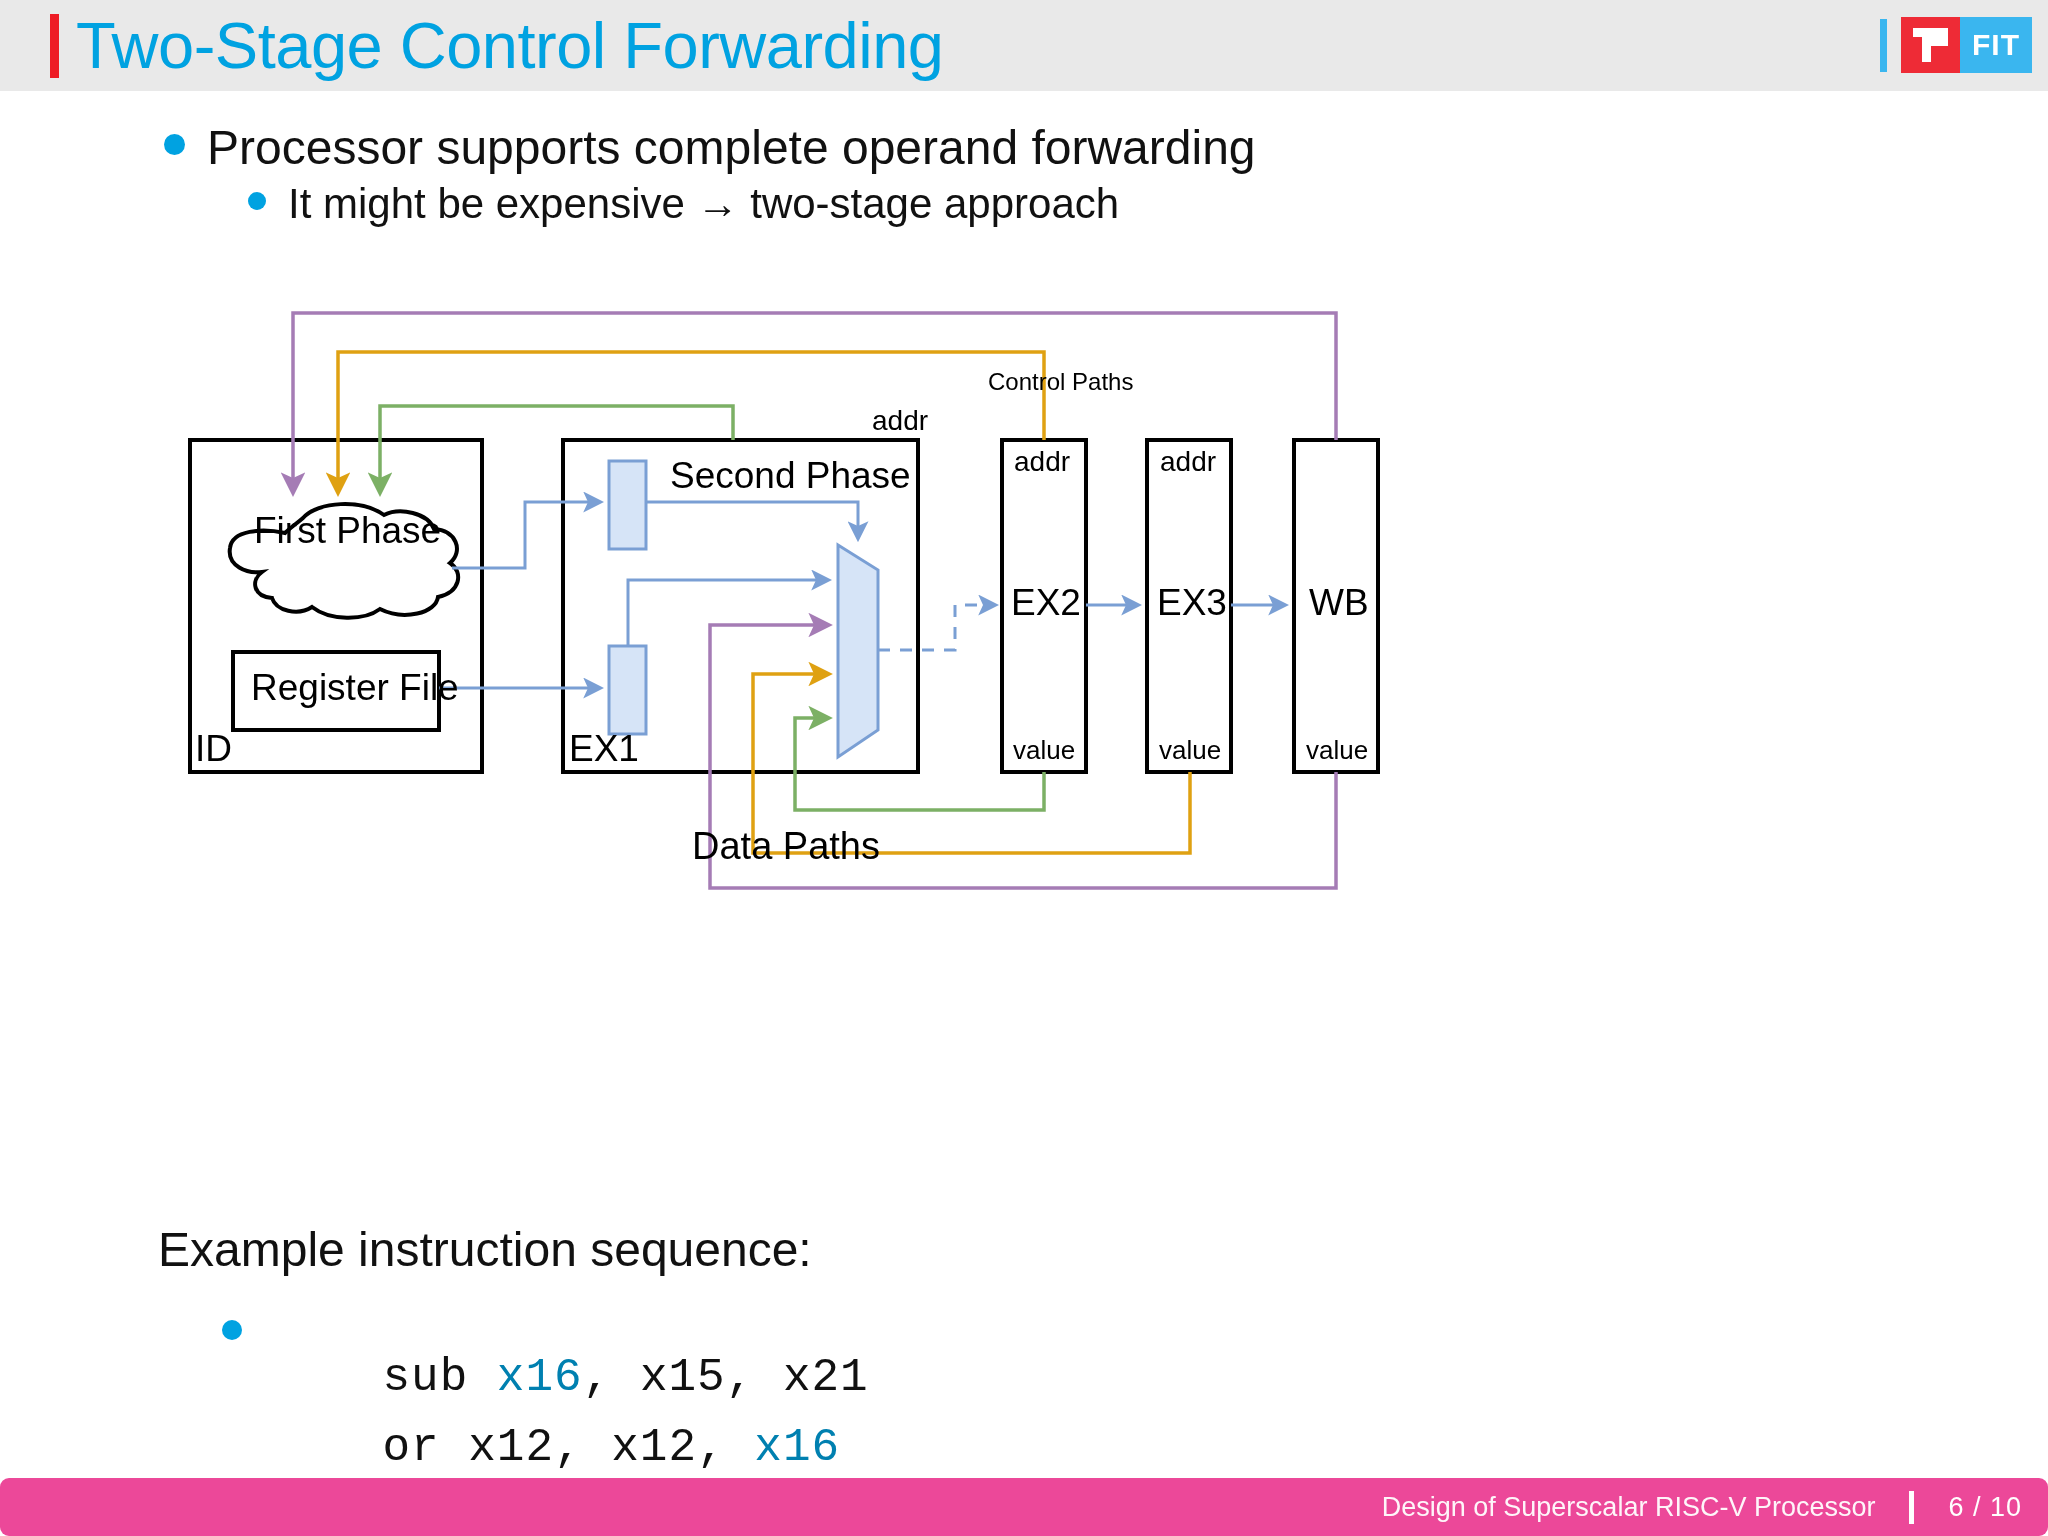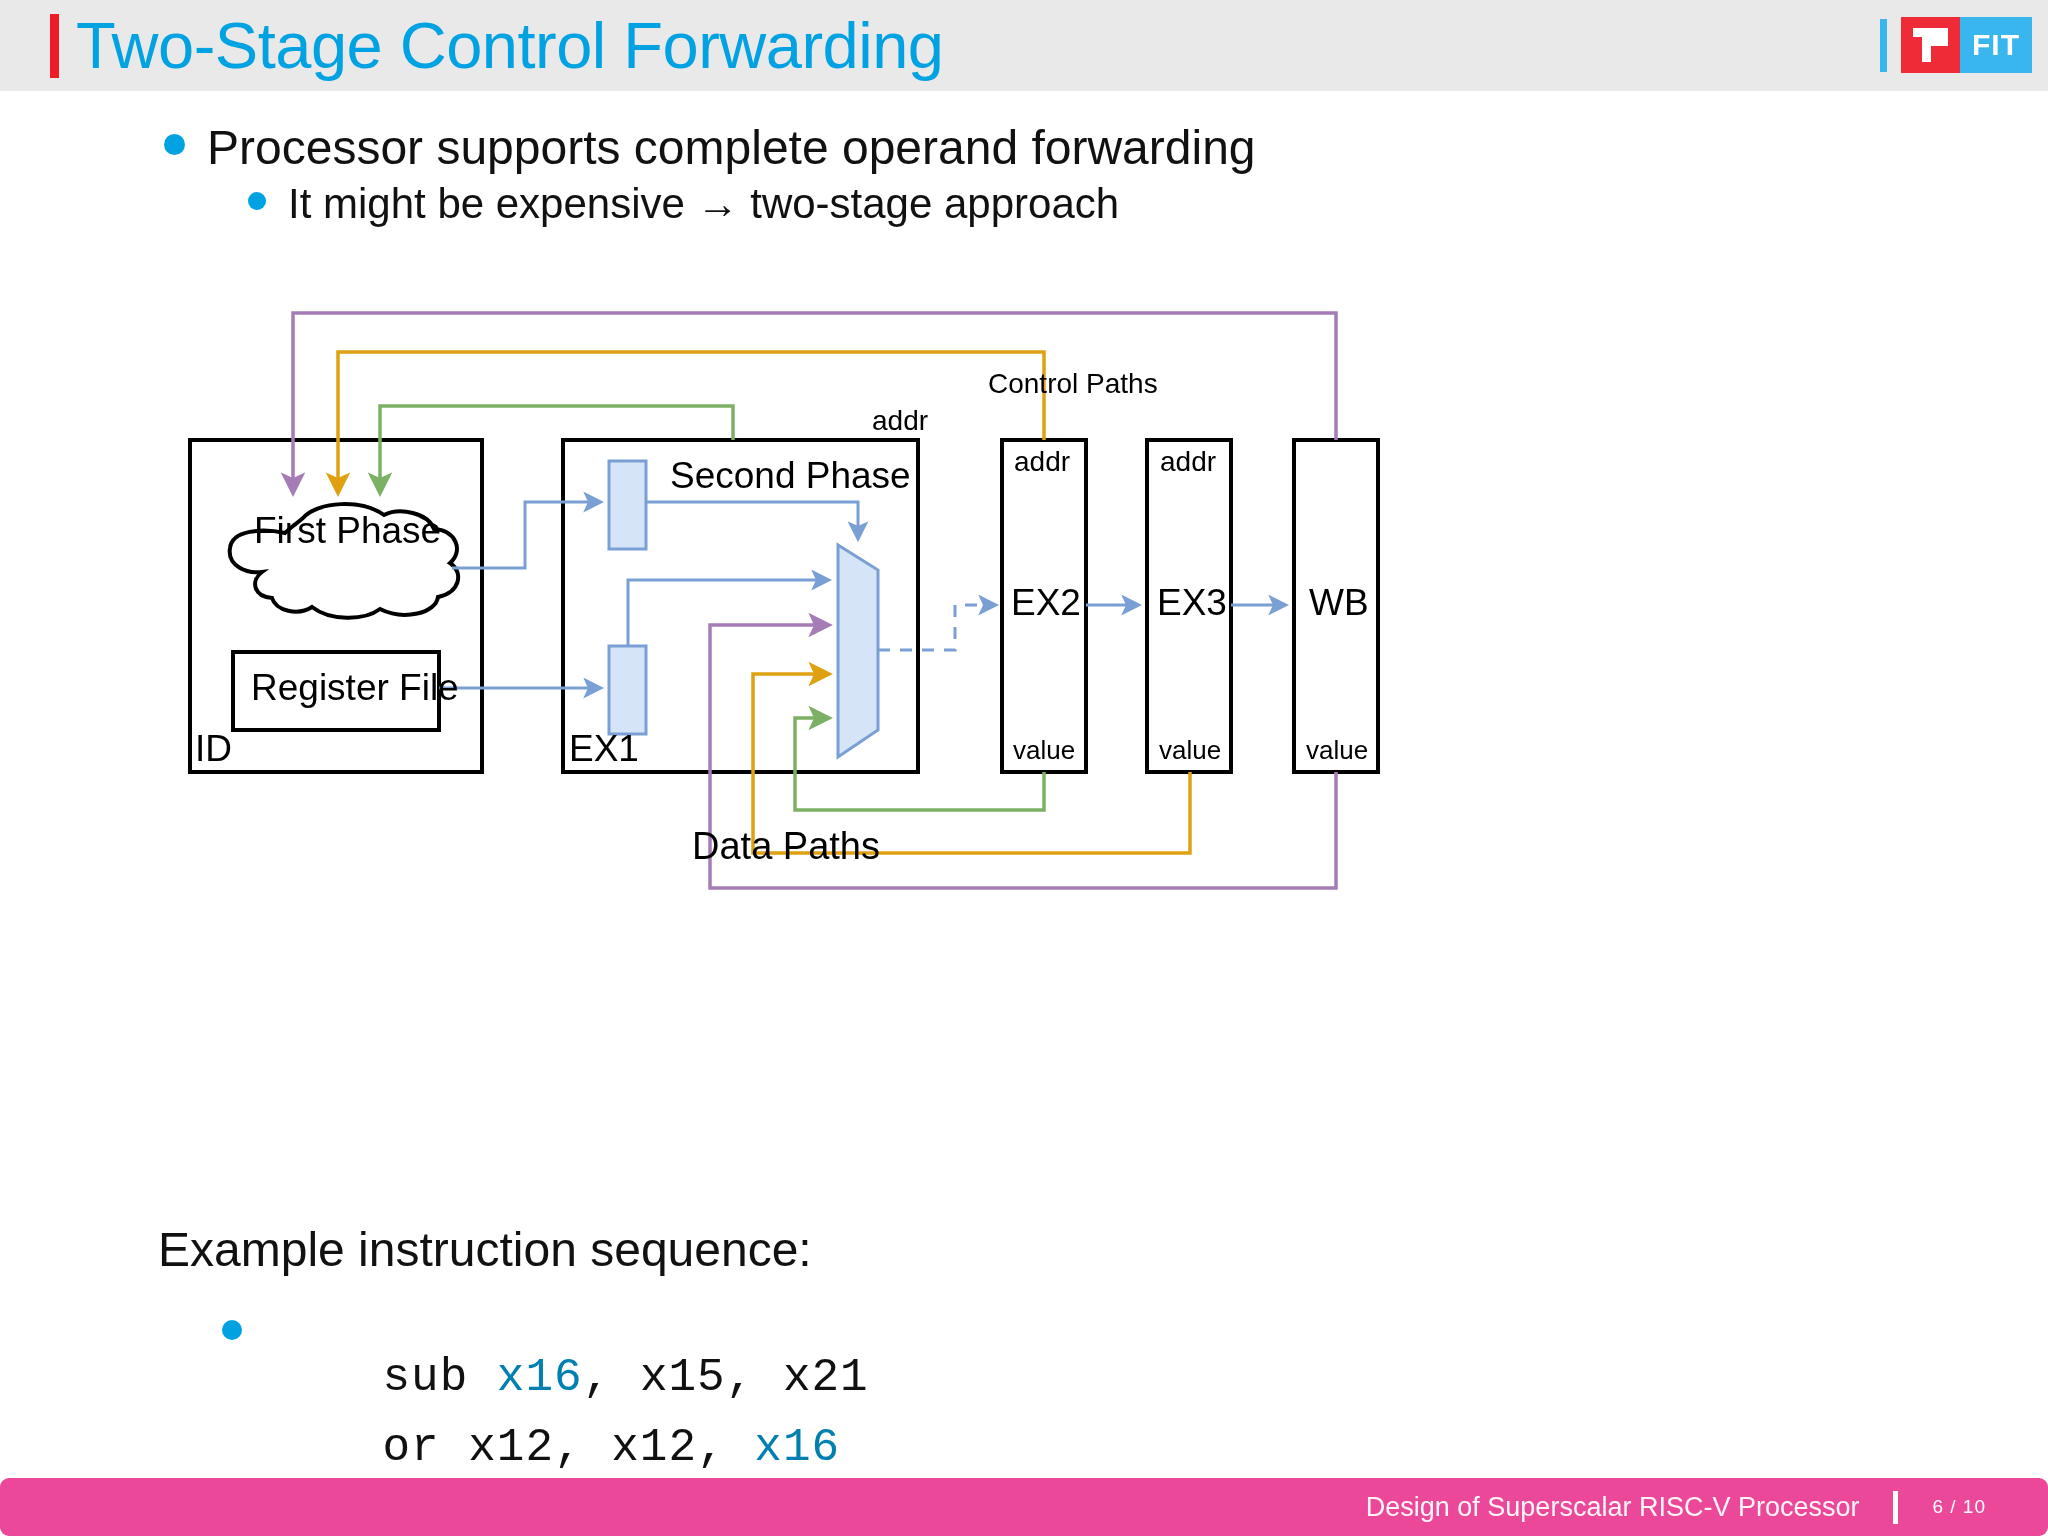--- a/index.html
+++ b/index.html
@@ -158,22 +158,22 @@
     font-size: 27px;
     opacity: 0.95;
   }
   #footer-sep {
     width: 5px; height: 33px;
     background: #ffffff;
     margin: 0 34px;
   }
   #footer-page {
     color: #ffffff;
-    font-size: 19px;
-    margin-right: 62px;
+    font-size: 27px;
+    margin-right: 26px;
     letter-spacing: 1px;
   }
 </style>
 </head>
 <body>
 
 <div id="slide">
 
   <div id="header">
     <div id="title-accent"></div>
@@ -262,21 +262,21 @@
       <path d="M1336,160 L1336,33 L293,33 L293,212" fill="none" stroke="#a57cb5" stroke-width="3.5" marker-end="url(#ah-purple)"></path>
       <path d="M1336,492 L1336,608 L710,608 L710,345 L828,345" fill="none" stroke="#a57cb5" stroke-width="3.5" marker-end="url(#ah-purple)"></path>
 
       <path d="M1044,160 L1044,72 L338,72 L338,212" fill="none" stroke="#dfa112" stroke-width="3.5" marker-end="url(#ah-orange)"></path>
       <path d="M1190,492 L1190,573 L753,573 L753,394 L828,394" fill="none" stroke="#dfa112" stroke-width="3.5" marker-end="url(#ah-orange)"></path>
 
       <path d="M733,160 L733,126 L380,126 L380,212" fill="none" stroke="#7cb065" stroke-width="3.5" marker-end="url(#ah-green)"></path>
       <path d="M1044,492 L1044,530 L795,530 L795,438 L828,438" fill="none" stroke="#7cb065" stroke-width="3.5" marker-end="url(#ah-green)"></path>
     </svg>
 
-    <div class="dlabel" style="left:988px; top:88px; font-size:28px;">Control Paths</div>
+    <div class="dlabel" style="left:988px; top:88px; font-size:24px;">Control Paths</div>
     <div class="dlabel" style="left:692px; top:545px; font-size:38px;">Data Paths</div>
 
     <div class="dlabel" style="left:872px; top:125px; font-size:28px;">addr</div>
     <div class="dlabel" style="left:1014px; top:166px; font-size:28px;">addr</div>
     <div class="dlabel" style="left:1160px; top:166px; font-size:28px;">addr</div>
 
     <div class="dlabel" style="left:254px; top:230px; font-size:37px;">First Phase</div>
     <div class="dlabel" style="left:670px; top:175px; font-size:37px;">Second Phase</div>
     <div class="dlabel" style="left:251px; top:387px; font-size:37px;">Register File</div>
 

